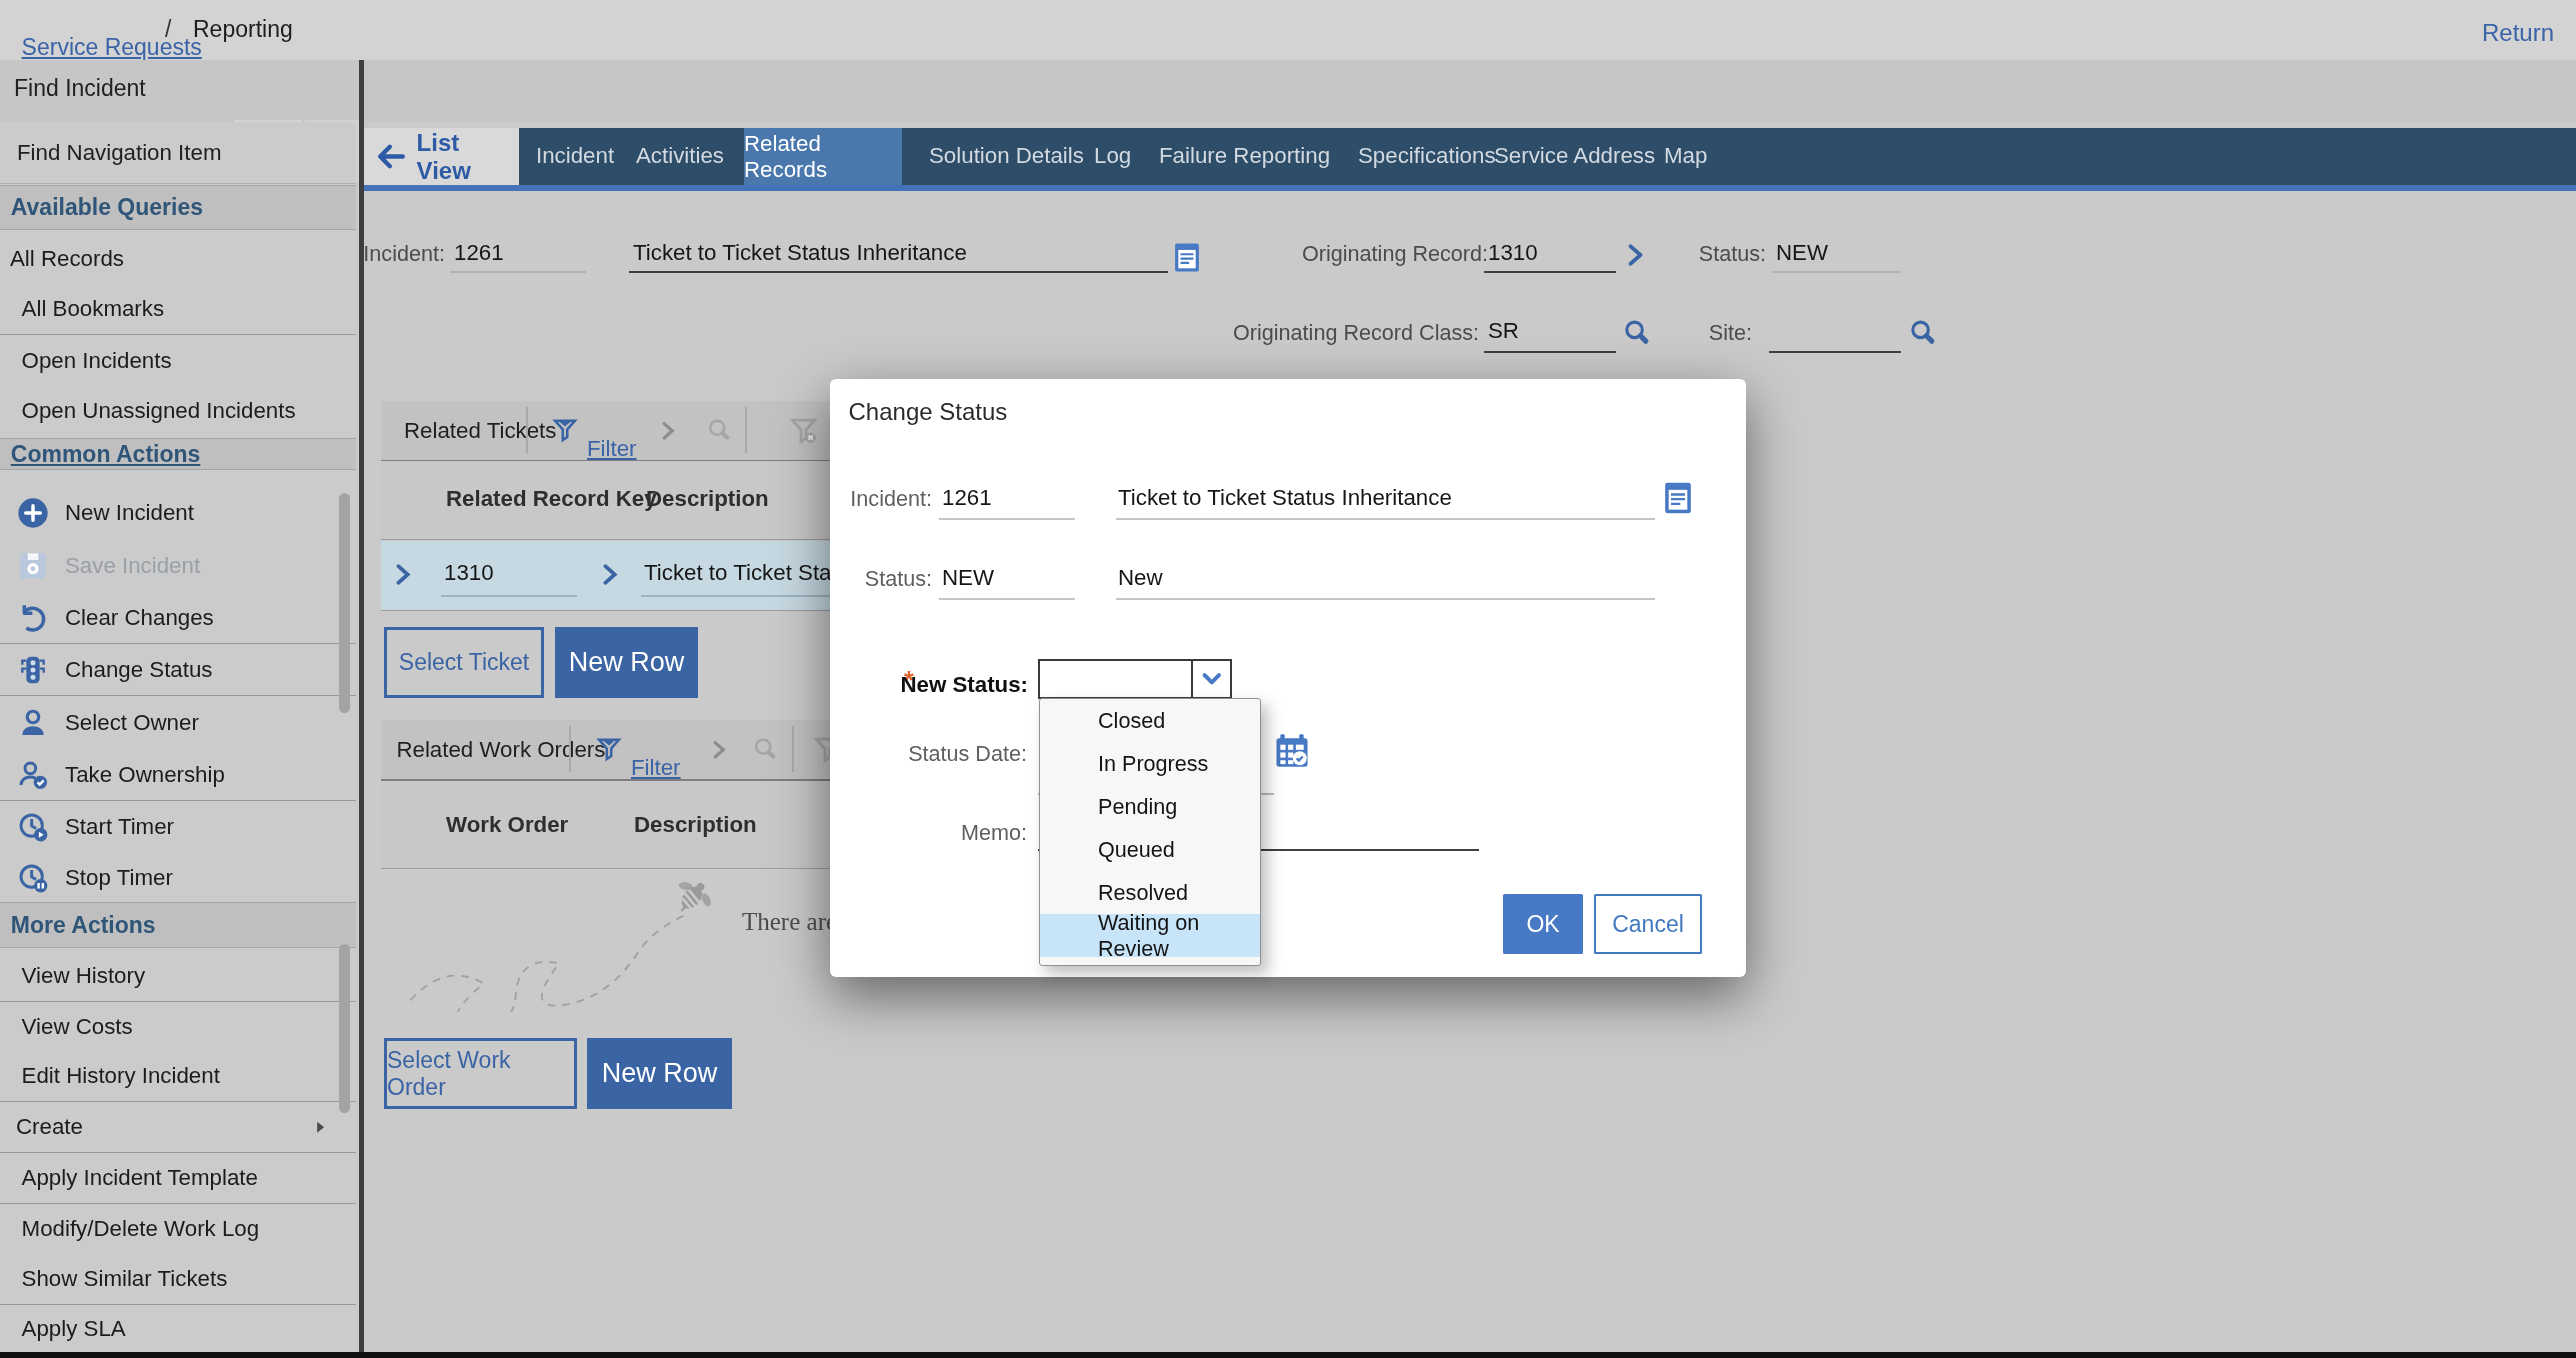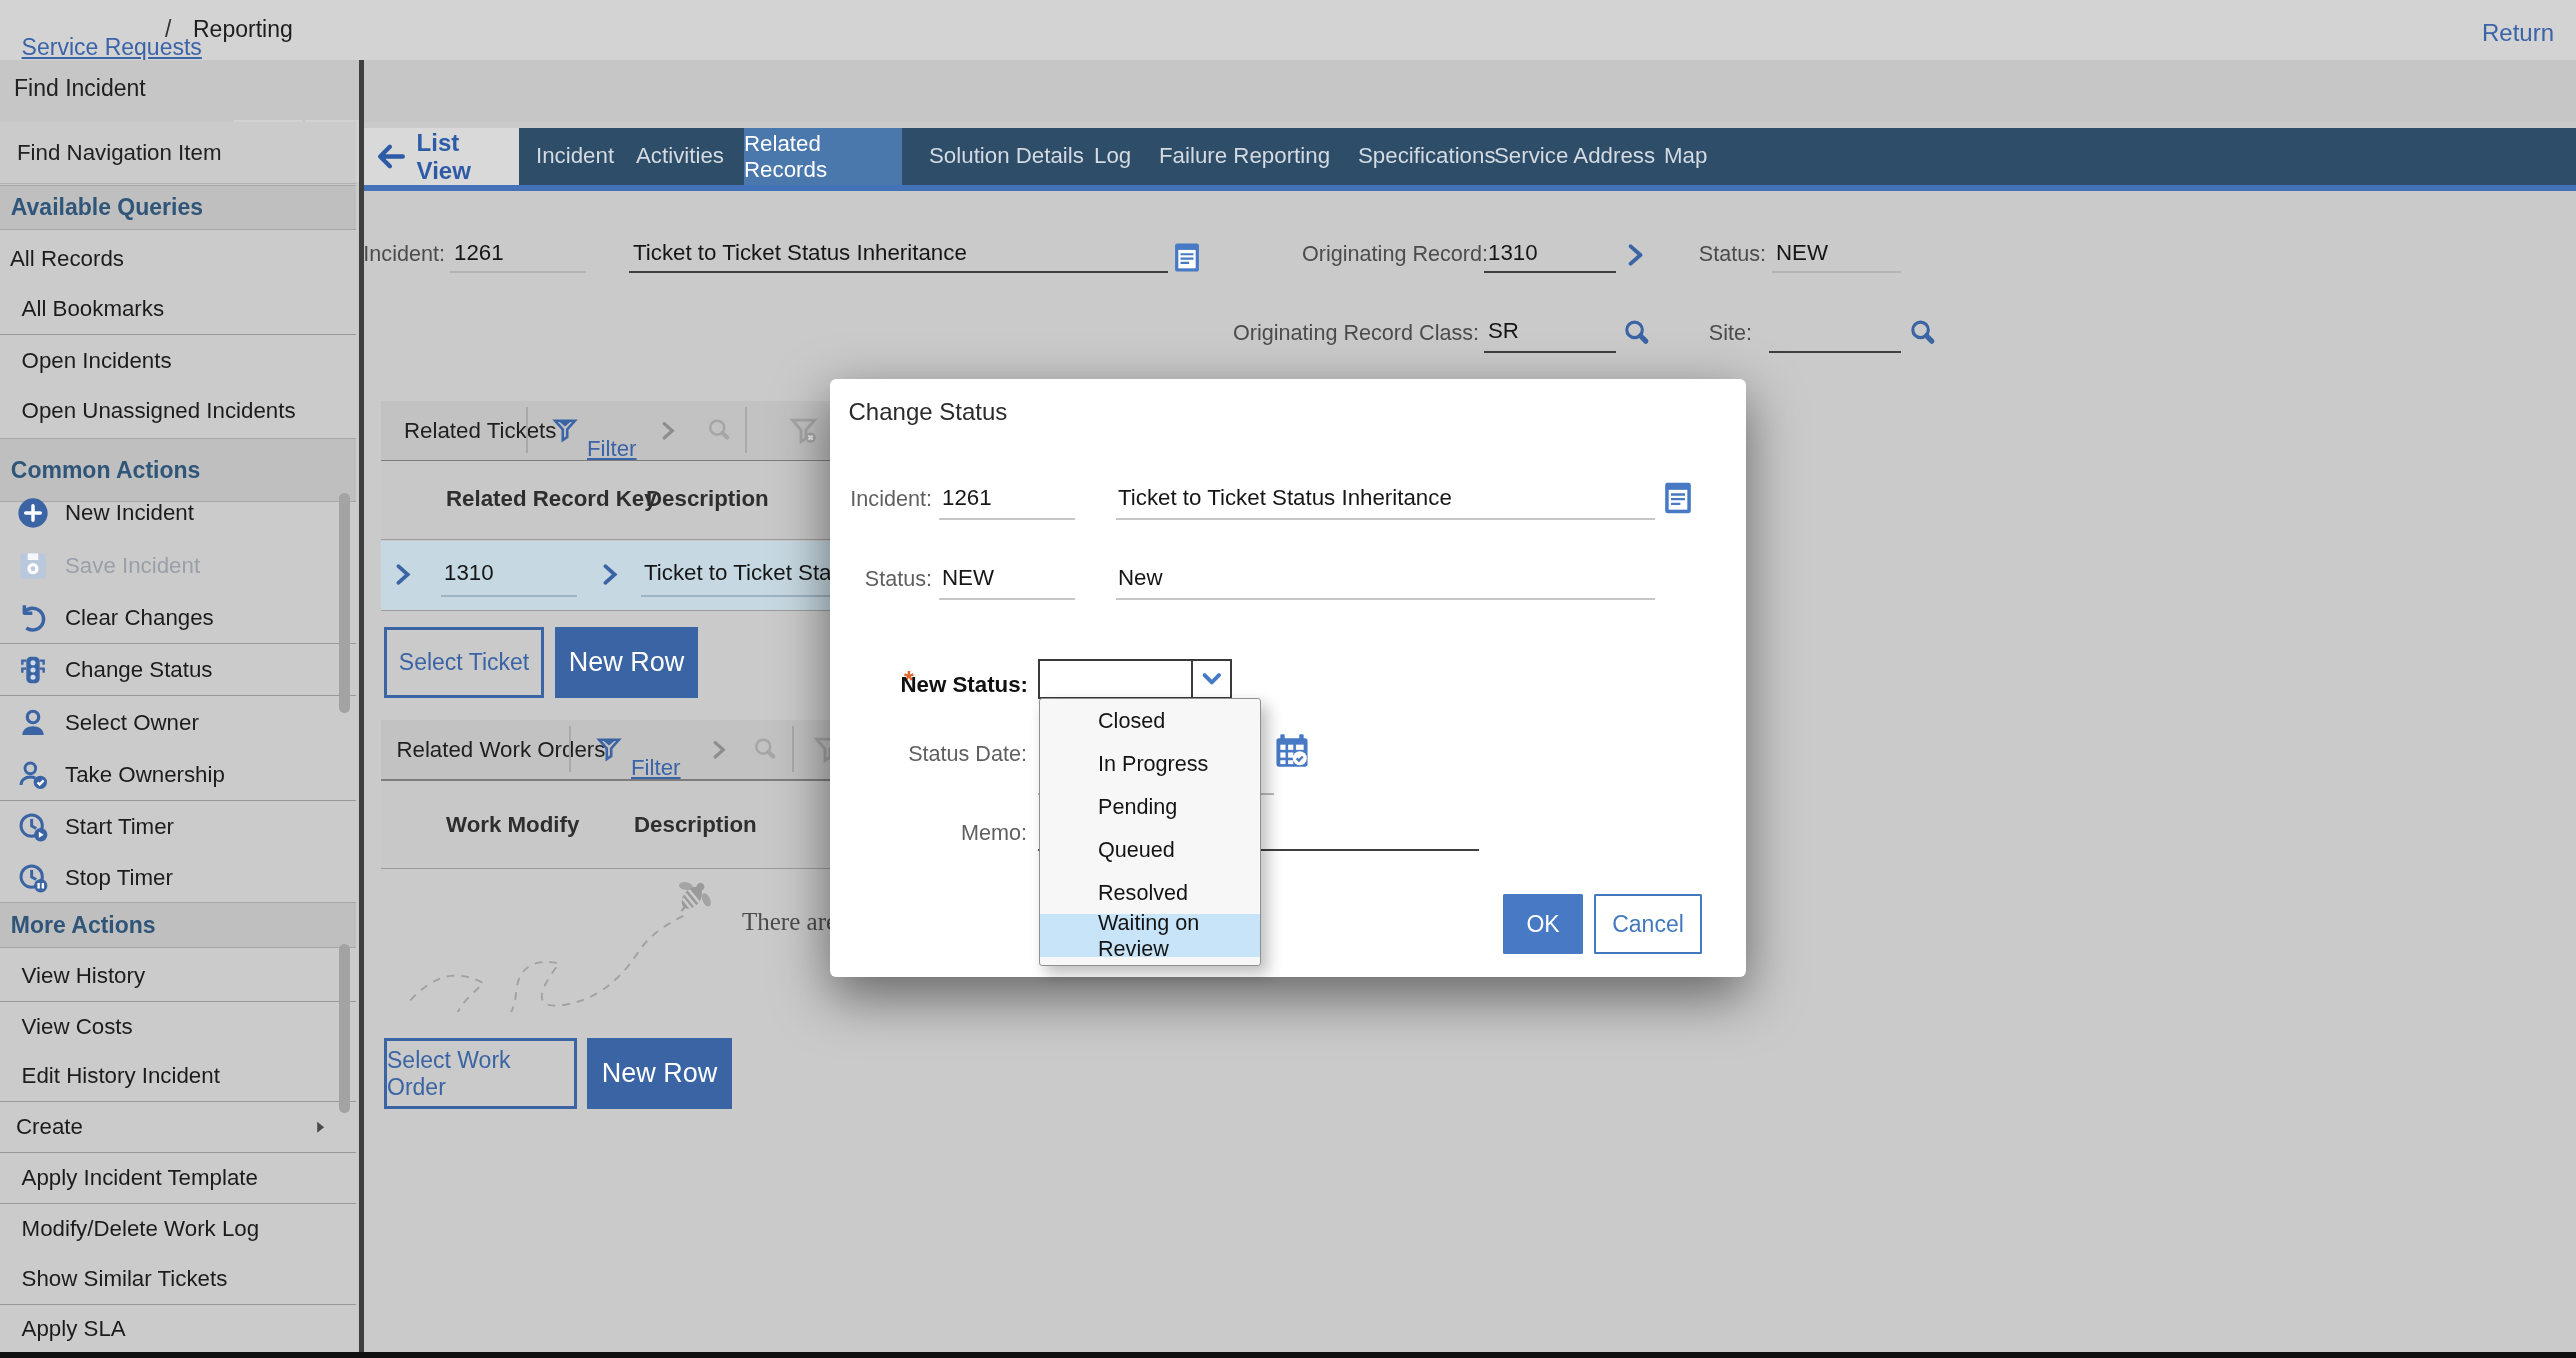--- a/index.html
+++ b/index.html
@@ -127,21 +127,21 @@
   <div class="sb-row" style="top:0;height:62px;border-bottom:1.5px solid #b0b0b0;">
     <input class="ghost" style="margin-left: 17px; width: 293px; font-size: 22.3px;" value="Find Navigation Item">
   </div>
 
   <div class="sb-row sb-hdr" style="top:63px;height:45px;">Available Queries</div>
   <div class="sb-row sb-item" style="top:111px;height:51px;padding-left:10px;">All Records</div>
   <div class="sb-row sb-item divider" style="top:162px;height:51px;">All Bookmarks</div>
   <div class="sb-row sb-item" style="top:214px;height:49px;">Open Incidents</div>
   <div class="sb-row sb-item" style="top:263px;height:52px;">Open Unassigned Incidents</div>
 
-  <div class="sb-row sb-hdr" style="top:316px;height:64px;">Common Actions</div>
+  <div class="sb-row sb-hdr" style="top:316px;height:32px;text-decoration:underline;">Common Actions</div>
 
   <div class="sb-row sb-item iconrow" style="top:365px;height:52px;">
     <span class="sb-icon icon">
       <svg width="32" height="32" viewBox="0 0 24 24">
           <circle cx="12" cy="12" r="11" fill="#3a64a4"></circle>
           <path d="M12 6.5v11M6.5 12h11" stroke="#fff" stroke-width="2.6" stroke-linecap="round"></path>
         </svg>
     </span>
     <span>New Incident</span>
   </div>
@@ -381,21 +381,21 @@
   <div class="vdiv" style="left:411px;"></div>
   <span class="abs icon" style="left:431px;top:14px;">
     <svg width="31" height="31" viewBox="0 0 24 24">
         <path d="M3.5 4h17l-6.6 7.6V18l-3.8 2.6v-9z" fill="none" stroke="#a6a6a6" stroke-width="2.2"></path>
         <circle cx="17.5" cy="17.5" r="4" fill="#a6a6a6"></circle>
         <path d="M15.8 15.8l3.4 3.4m0-3.4l-3.4 3.4" stroke="#e9e9e9" stroke-width="1.6"></path>
       </svg>
   </span>
 </div>
 <div class="abs" style="left:381px;top:781px;width:882px;height:87px;background:#c8c8c8;border-bottom:1.5px solid #9c9c9c;">
-  <span class="abs colhead" style="left:65px;top:31px;width:108px;text-align:right;">Work Modify</span>
+  <span class="abs colhead" style="left:65px;top:31px;width:108px;text-align:right;">Work Order</span>
   <span class="abs colhead" style="left:253px;top:31px;">Description</span>
 </div>
 <div class="abs" style="left:381px;top:868px;width:882px;height:146px;overflow:hidden;">
   <span class="abs icon" style="left:14px;top:4.6px;">
     <svg width="347" height="139" viewBox="0 0 450 180">
       <path d="M20 165 q45 -50 95 -22 q-62 52 -14 58 q52 6 56 -46 q4 -48 56 -38 q-48 62 6 54 q58 -9 96 -68 q18 -28 60 -48" fill="none" stroke="#9a9a9a" stroke-width="2.4" stroke-dasharray="10 9" opacity=".85"></path>
       <g transform="translate(385,32) rotate(38)" fill="#9a9a9a">
         <ellipse cx="0" cy="0" rx="11" ry="16"></ellipse>
         <path d="M-11 -6 L11 -1 M-11 1 L11 6 M-9 8 L9 12" stroke="#cacaca" stroke-width="3.4"></path>
         <ellipse cx="-10" cy="-14" rx="9" ry="5" transform="rotate(-30)" opacity=".8"></ellipse>

